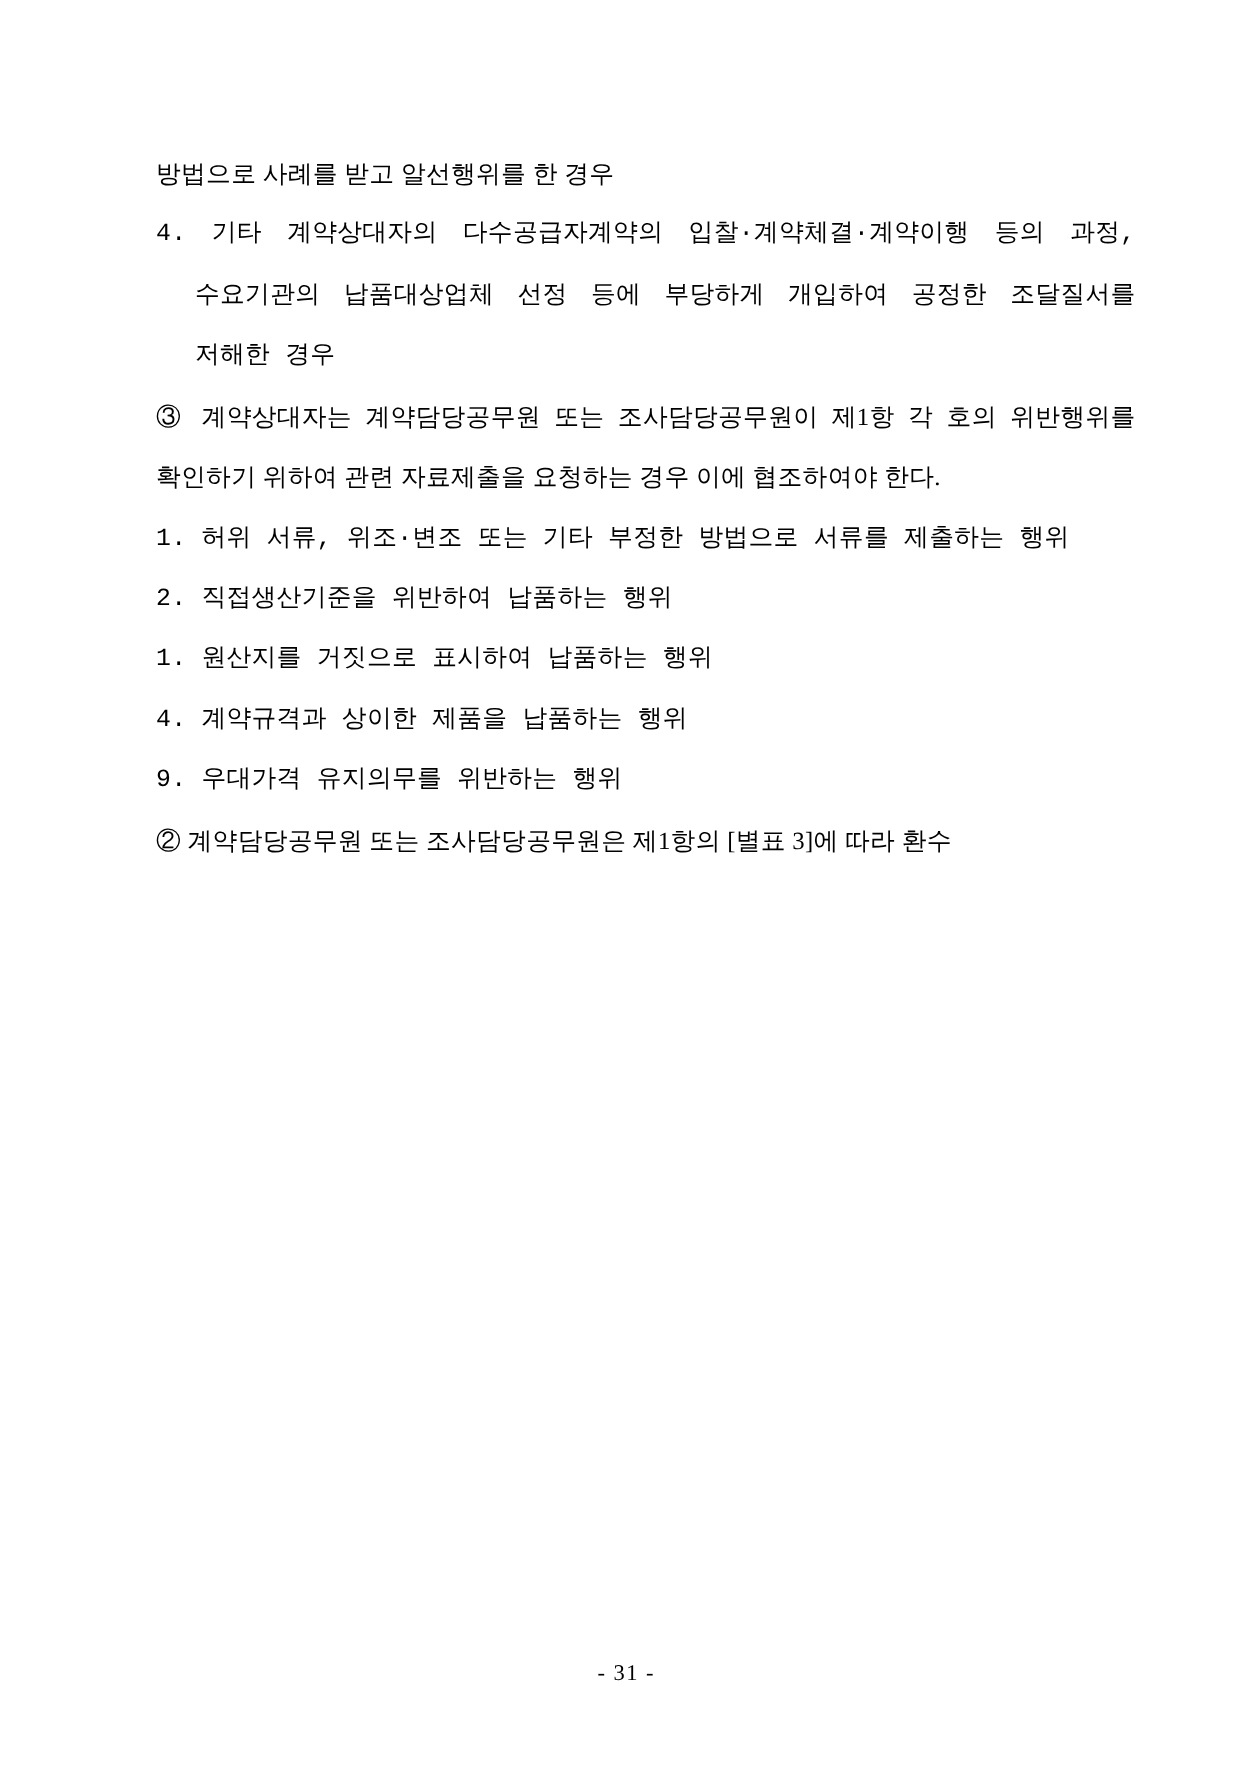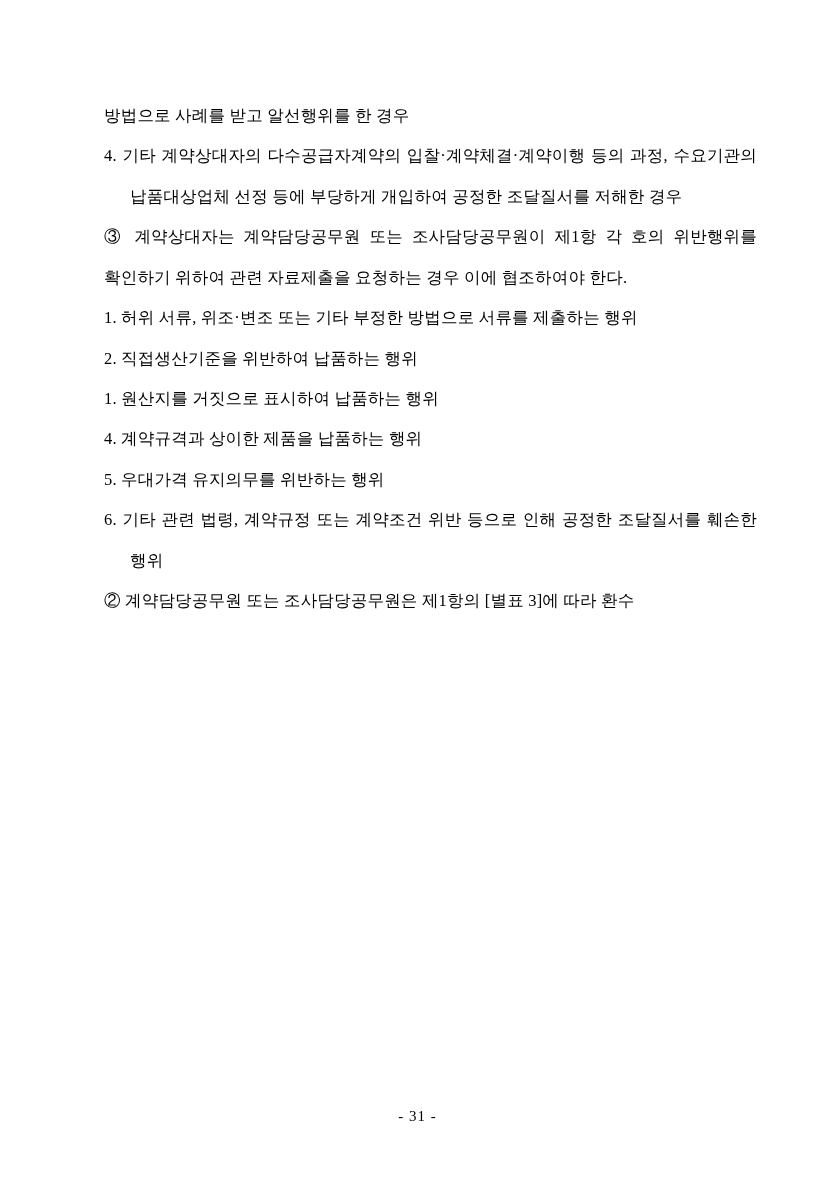--- a/index.html
+++ b/index.html
@@ -36,20 +36,21 @@
   }
   
   .cont-line {
     margin-left: 26px;
   }
   
   .item {
     padding-left: 26px;
     text-indent: -26px;
     margin-left: 26px;
+    font-family: Liberation Mono, monospace;
   }
   
   .circ {
     margin-left: 26px;
     text-indent: 0;
   }
   
   .article {
     margin-left: 0;
     padding-left: 86px;
@@ -88,22 +89,21 @@
 
 
     <p class="para item">1. 허위 서류, 위조·변조 또는 기타 부정한 방법으로 서류를 제출하는 행위</p>
 
     <p class="para item">2. 직접생산기준을 위반하여 납품하는 행위</p>
 
     <p class="para item">1. 원산지를 거짓으로 표시하여 납품하는 행위</p>
 
     <p class="para item">4. 계약규격과 상이한 제품을 납품하는 행위</p>
 
-    <p class="para item">5. 우대가격 유지의무를 위반하는 행위</p>
+    <p class="para item">9. 우대가격 유지의무를 위반하는 행위</p>
 
-    <p class="para item">6. 기타 관련 법령, 계약규정 또는 계약조건 위반 등으로 인해 공정한 조달질서를 훼손한 행위</p>
 
     <p class="para circ">② 계약담당공무원 또는 조사담당공무원은 제1항의 [별표 3]에 따라 환수</p>
 
   </div>
 
   <div class="page-number">- 31 -</div>
 </div>
 
 </body></html>

